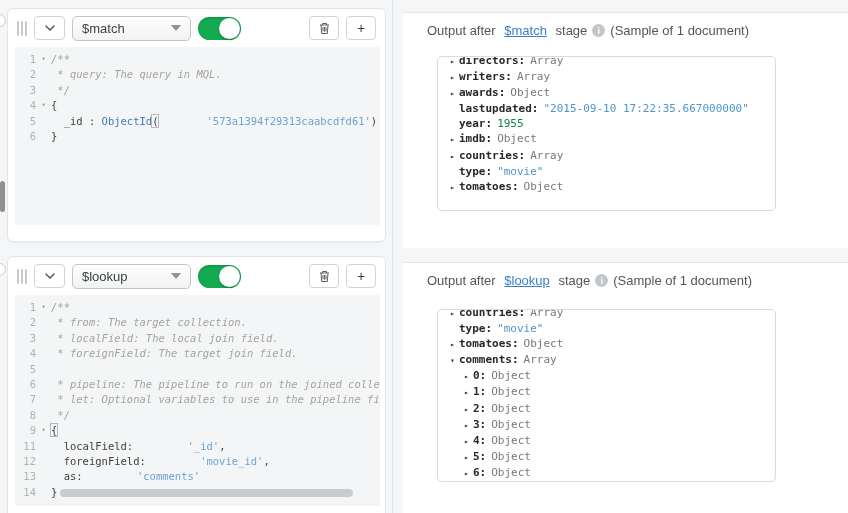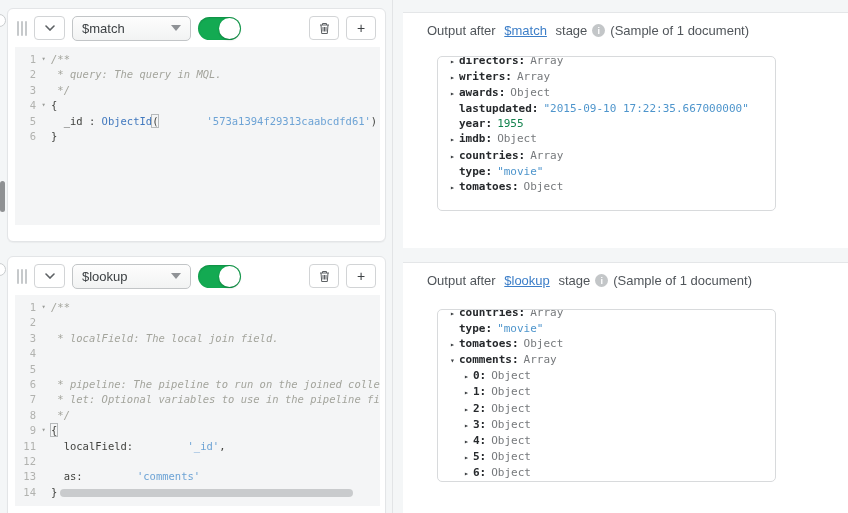--- a/index.html
+++ b/index.html
@@ -138,30 +138,30 @@
         <svg width="11" height="13" viewBox="0 0 11 13">
             <path d="M1 3h9M3.5 3V1.5h4V3M2 3l.7 8.5h5.6L9 3M4 5v4.5M5.5 5v4.5M7 5v4.5" fill="none" stroke="#5d6164" stroke-width="1"></path>
           </svg>
       </button>
       <button class="icon-btn plus-btn">
           <span>+</span>
         </button>
     </div>
     <div class="editor">
       <div class="code-line"><span class="gutter">1</span><span class="fold">▾</span><span class="code-text"><span class="tok-comment">/**</span></span></div>
-        <div class="code-line"><span class="gutter">2</span><span class="fold"></span></div>
+        <div class="code-line"><span class="gutter">2</span><span class="fold"></span><span class="code-text"><span class="tok-comment"> * from: The target collection.</span></span></div>
         <div class="code-line"><span class="gutter">3</span><span class="fold"></span><span class="code-text"><span class="tok-comment"> * localField: The local join field.</span></span></div>
-        <div class="code-line"><span class="gutter">4</span><span class="fold"></span></div>
+        <div class="code-line"><span class="gutter">4</span><span class="fold"></span><span class="code-text"><span class="tok-comment"> * foreignField: The target join field.</span></span></div>
         <div class="code-line"><span class="gutter">5</span><span class="fold"></span></div>
         <div class="code-line"><span class="gutter">6</span><span class="fold"></span><span class="code-text"><span class="tok-comment"> * pipeline: The pipeline to run on the joined collection.</span></span></div>
         <div class="code-line"><span class="gutter">7</span><span class="fold"></span><span class="code-text"><span class="tok-comment"> * let: Optional variables to use in the pipeline field expr</span></span></div>
         <div class="code-line"><span class="gutter">8</span><span class="fold"></span><span class="code-text"><span class="tok-comment"> */</span></span></div>
         <div class="code-line"><span class="gutter">9</span><span class="fold">▾</span><span class="code-text"><span class="tok-bracket">{</span></span></div>
         <div class="code-line"><span class="gutter">11</span><span class="fold"></span><span class="code-text"><span class="tok-plain">  localField: </span><span class="tok-string">'_id'</span><span class="tok-plain">,</span></span></div>
-        <div class="code-line"><span class="gutter">12</span><span class="fold"></span></div>
+        <div class="code-line"><span class="gutter">12</span><span class="fold"></span><span class="code-text"><span class="tok-plain">  foreignField: </span><span class="tok-string">'movie_id'</span><span class="tok-plain">,</span></span></div>
         <div class="code-line"><span class="gutter">13</span><span class="fold"></span><span class="code-text"><span class="tok-plain">  as: </span><span class="tok-string">'comments'</span></span></div>
         <div class="code-line"><span class="gutter">14</span><span class="fold"></span><span class="code-text"><span class="tok-plain">}</span></span></div>
         <div class="hscroll"></div>
     </div>
   </div>
 
   <span class="edge-semi e1"></span>
   <span class="edge-semi e2"></span>
   <span class="v-thumb"></span>
 </div>

